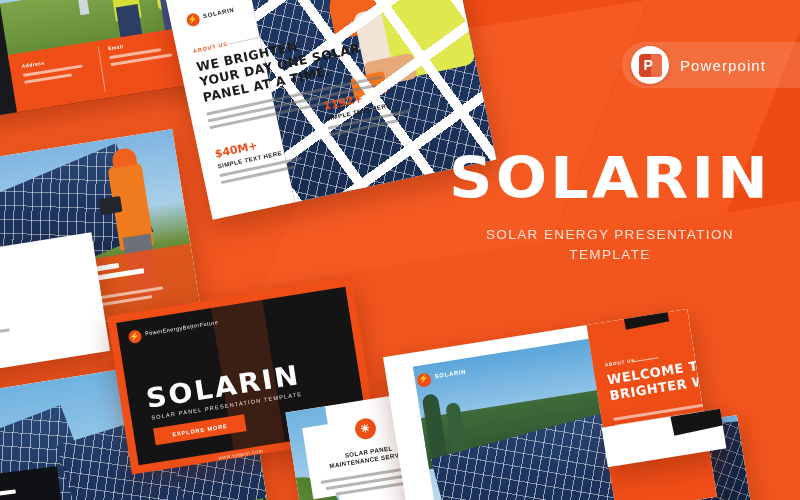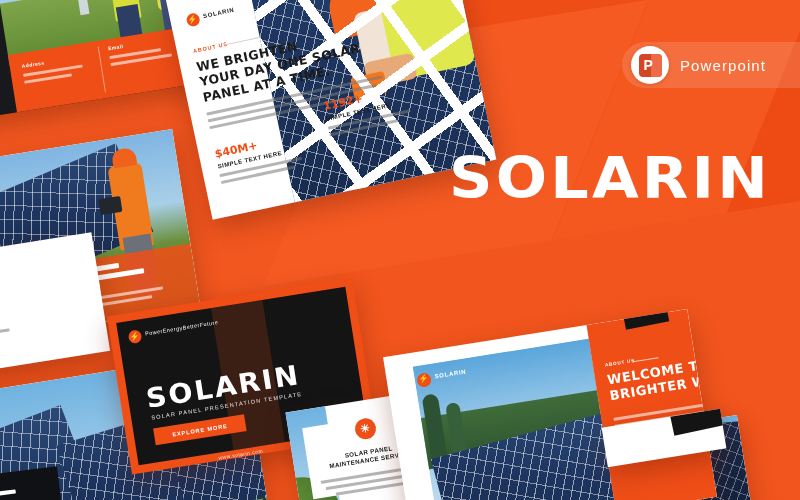--- a/index.html
+++ b/index.html
@@ -270,20 +270,22 @@
     <div style="position:absolute;left:48px;top:24px;color:#fff;font-size:6px;font-weight:700;letter-spacing:.7px;">SOLARIN</div>
     <div style="position:absolute;left:244px;top:-8px;width:44px;height:18px;background:#141414;transform:rotate(-2deg);"></div>
   </div>
 
   <div class="slide" style="left:604px;top:418px;width:120px;height:40px;transform:rotate(-9deg);background:#ffffff;">
     <div style="position:absolute;right:-6px;top:-4px;width:56px;height:22px;background:#141414;transform:rotate(-3deg);"></div>
   </div>
 
   <div id="hero">
     <div class="title">SOLARIN</div>
+    <div class="subtitle" style="white-space:pre-line;">SOLAR ENERGY PRESENTATION
+TEMPLATE</div>
   </div>
 
   <div id="ppt-badge">
     <div class="ring">
       <div class="pp"></div>
     </div>
     <div class="lbl">Powerpoint</div>
   </div>
 
 </div>

